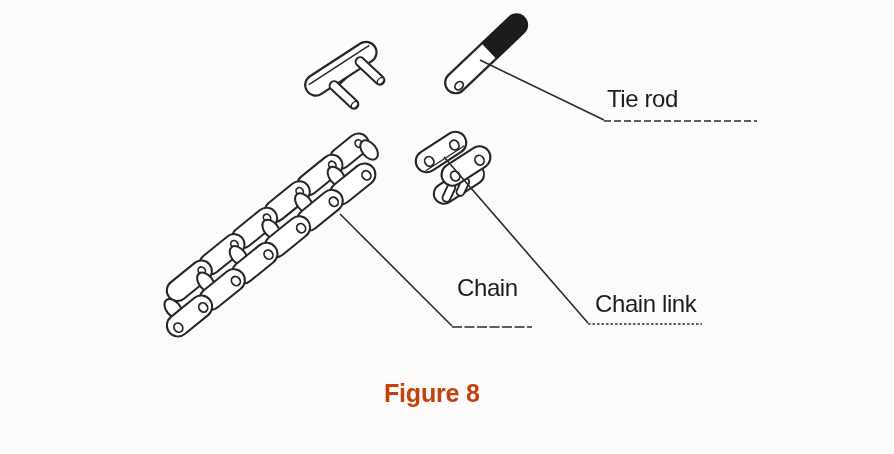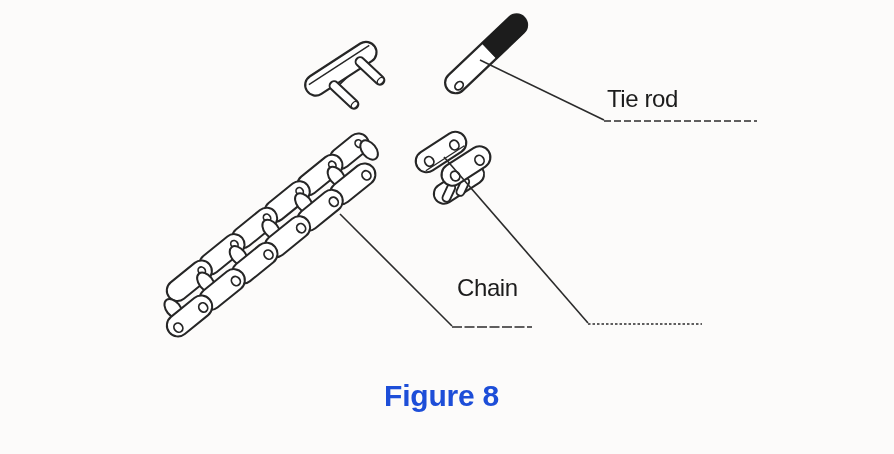--- a/index.html
+++ b/index.html
@@ -17,24 +17,24 @@
     font-size: 24px;
     line-height: 26px;
     letter-spacing: -0.4px;
     color: #1c1c1c;
     white-space: nowrap;
   }
   .figure-caption {
     position: absolute;
     left: 384px;
     top: 379px;
-    font-size: 30px;
+    font-size: 25px;
     font-weight: bold;
     letter-spacing: -0.2px;
-    color: #1d4ed8;
+    color: #c2410c;
     white-space: nowrap;
   }
   .lbl-tie-rod   { left: 607px; top: 86px;  }
   .lbl-chain     { left: 457px; top: 275px; }
   .lbl-chainlink { left: 595px; top: 291px; }
 </style>
 </head>
 <body>
 
 <div class="stage">
@@ -151,16 +151,17 @@
         <line x1="444" y1="157" x2="588" y2="323"></line>
         <line x1="588" y1="324" x2="702" y2="324" stroke-dasharray="2.5 2"></line>
       </g>
     </g>
   </svg>
 
   <div class="part-label lbl-tie-rod">Tie rod</div>
 
   <div class="part-label lbl-chain">Chain</div>
 
+  <div class="part-label lbl-chainlink">Chain link</div>
 
   <div class="figure-caption">Figure 8</div>
 
 </div>
 
 </body></html>

